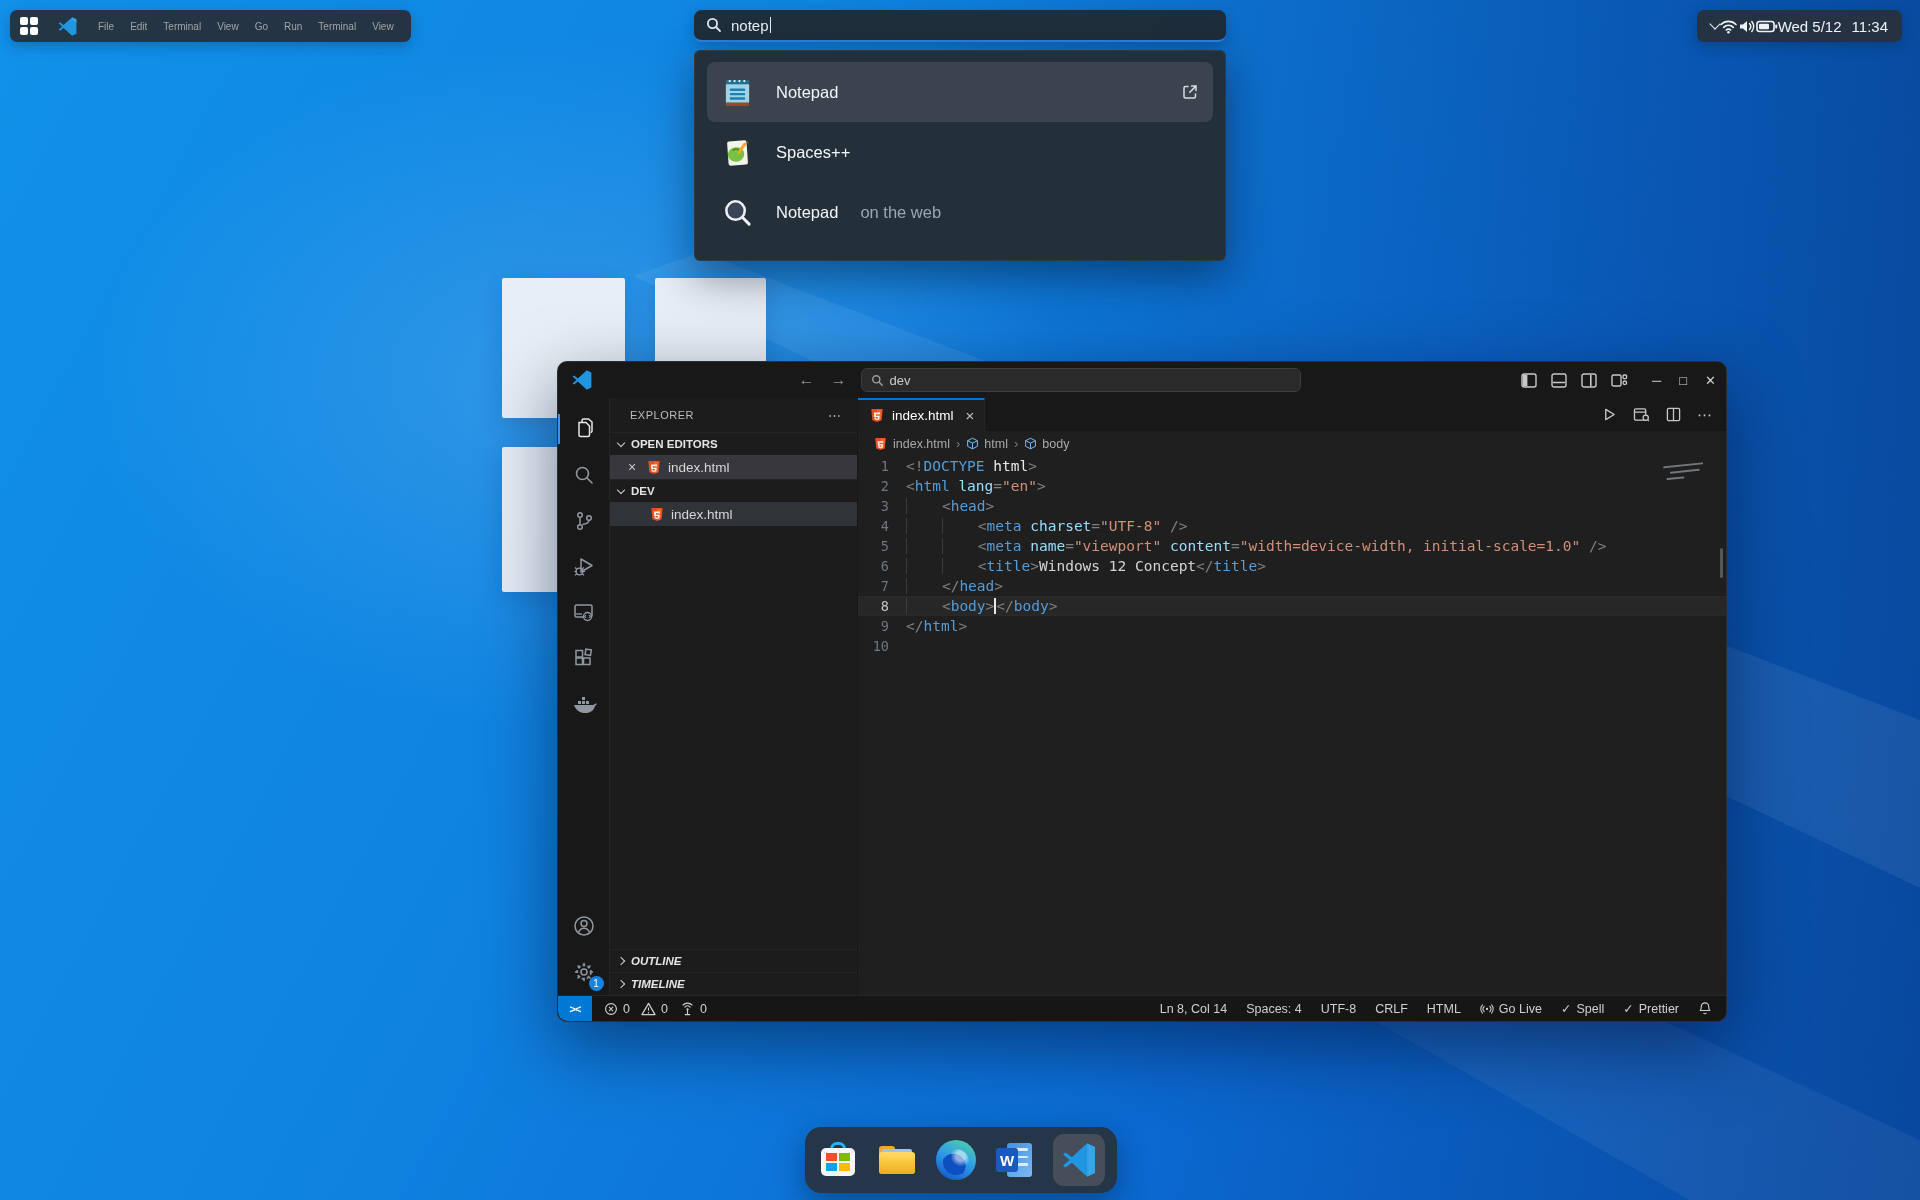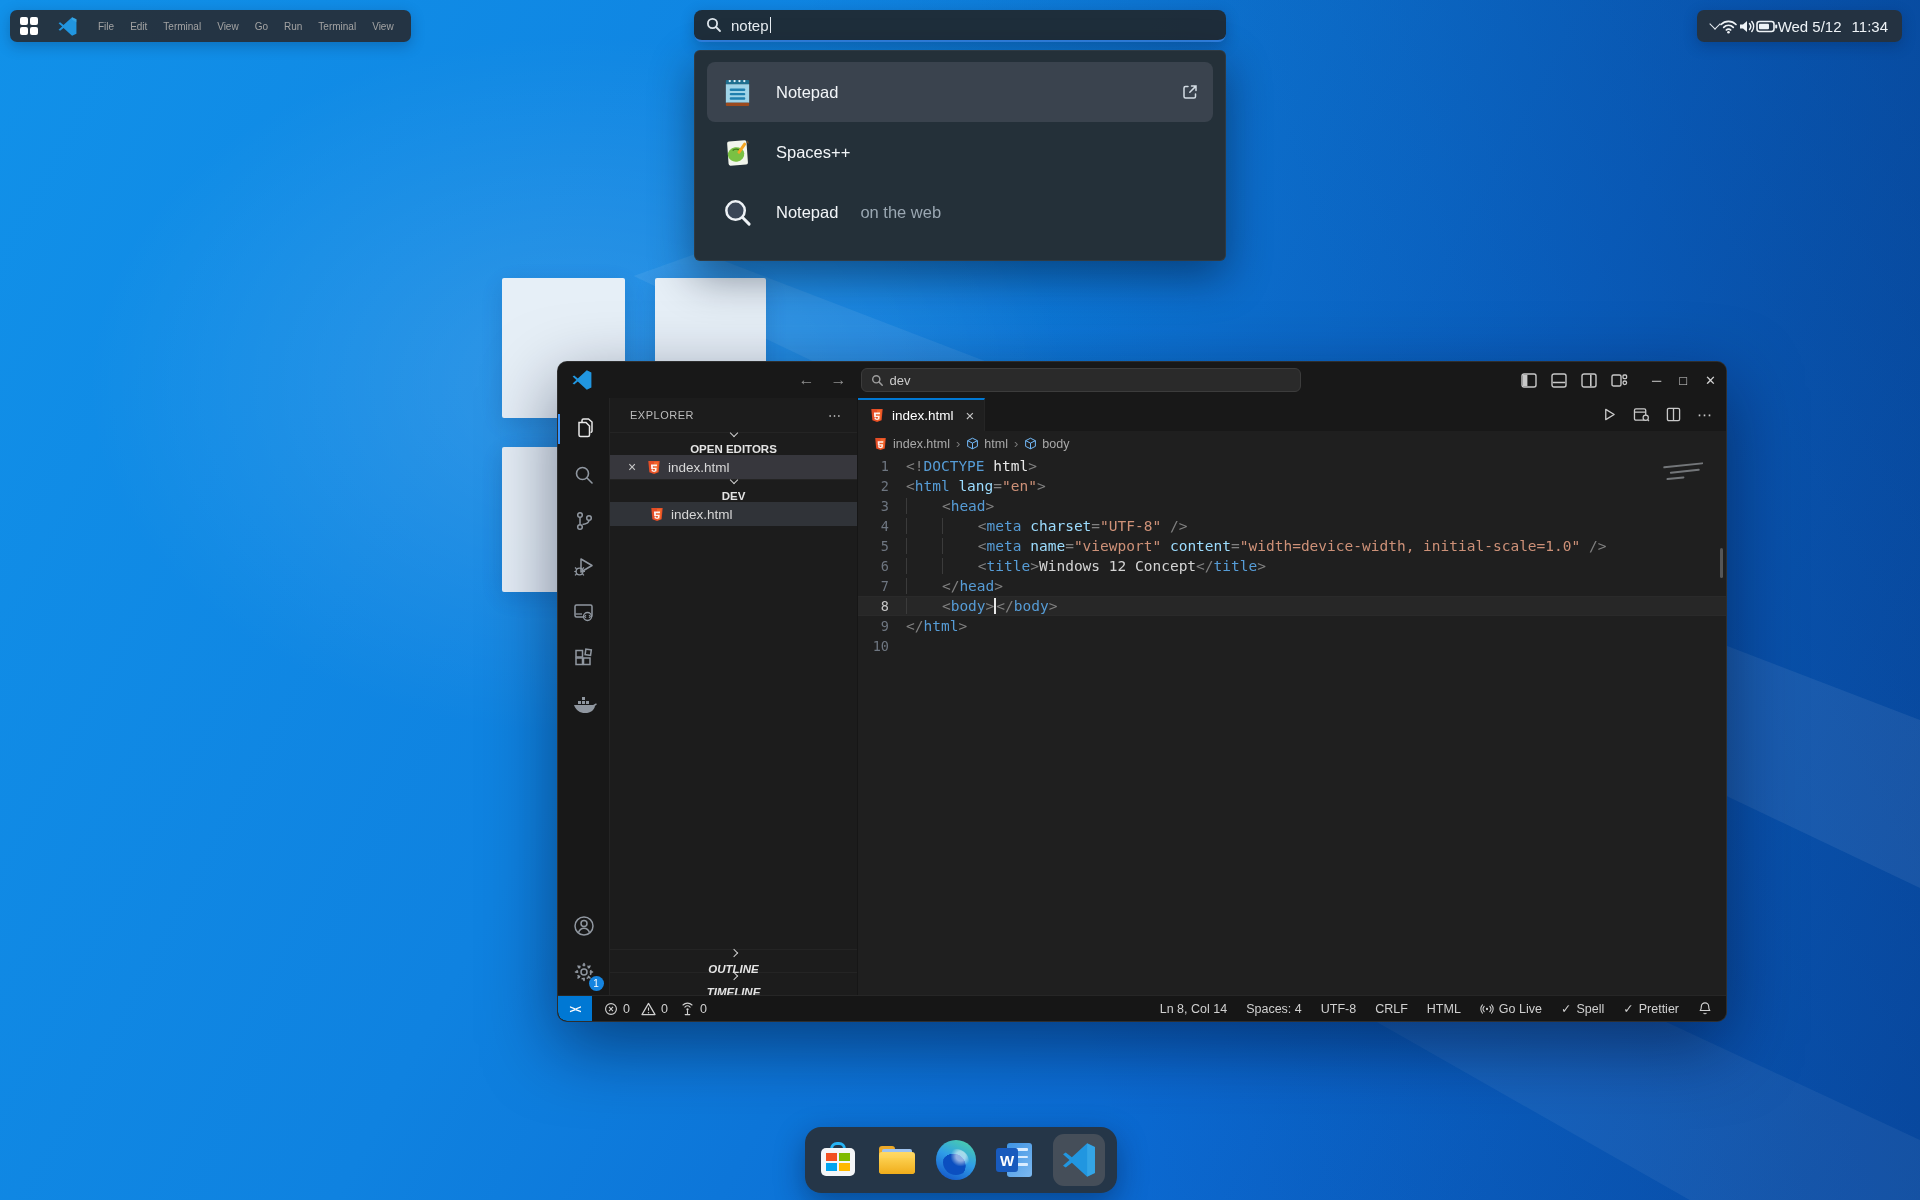--- a/index.html
+++ b/index.html
@@ -79,21 +79,21 @@
   .badge { position:absolute; right:6px; bottom:4px; width:15px; height:15px; background:#1584e0;
     color:#fff; border-radius:50%; font-size:10px; display:flex; align-items:center;
     justify-content:center; }
 
   .sidebar { width:248px; background:#1c1c1c; flex:none; display:flex; flex-direction:column;
     border-right:1px solid #161616; font-size:13.5px; }
   .sb-head { height:34px; display:flex; align-items:center; padding:0 14px 0 20px;
     color:#bcbcbc; font-size:11px; letter-spacing:.5px; }
   .sb-head .more { margin-left:auto; color:#cccccc; letter-spacing:2px; font-size:13px; }
   .sec-head { height:23px; display:flex; align-items:center; gap:7px; padding:0 8px;
-    color:#e4e4e4; font-weight:bold; font-size:11.5px; border-top:1px solid #242424;flex-direction:column; }
+    color:#e4e4e4; font-weight:bold; font-size:11.5px; border-top:1px solid #242424; }
   .chev-s { width:6px; height:6px; border-right:1.4px solid #cfcfcf; border-bottom:1.4px solid #cfcfcf; flex:none; }
   .down { transform:rotate(45deg); margin-top:-3px; }
   .right { transform:rotate(-45deg); }
   .file-row { height:24px; display:flex; align-items:center; gap:7px; color:#d7d7d7; }
   .file-row.sel1 { background:#37373d; padding-left:18px; }
   .file-row.sel2 { background:#303338; padding-left:40px; }
   .xclose { color:#c8c8c8; font-size:14px; width:12px; }
   .sb-bottom { margin-top:auto;font-style:italic; }
 
   .editor { flex:1; display:flex; flex-direction:column; min-width:0; background:#1f1f1f; }

